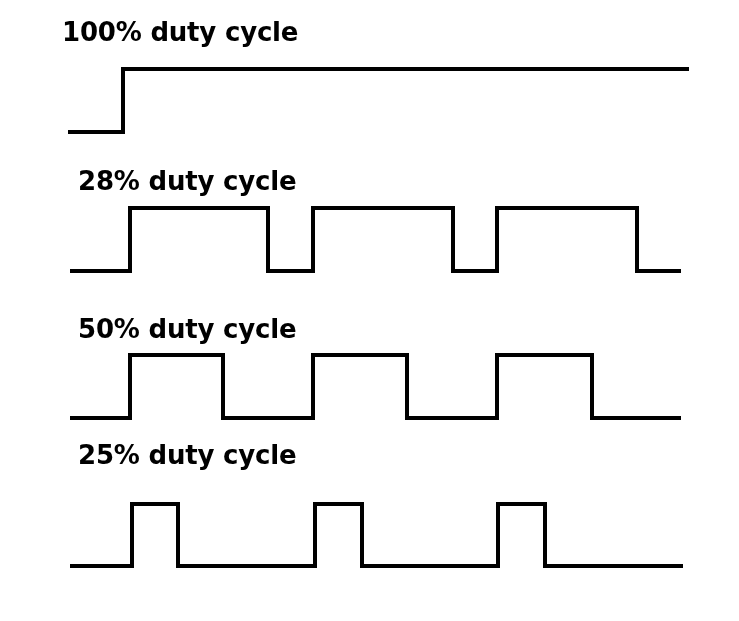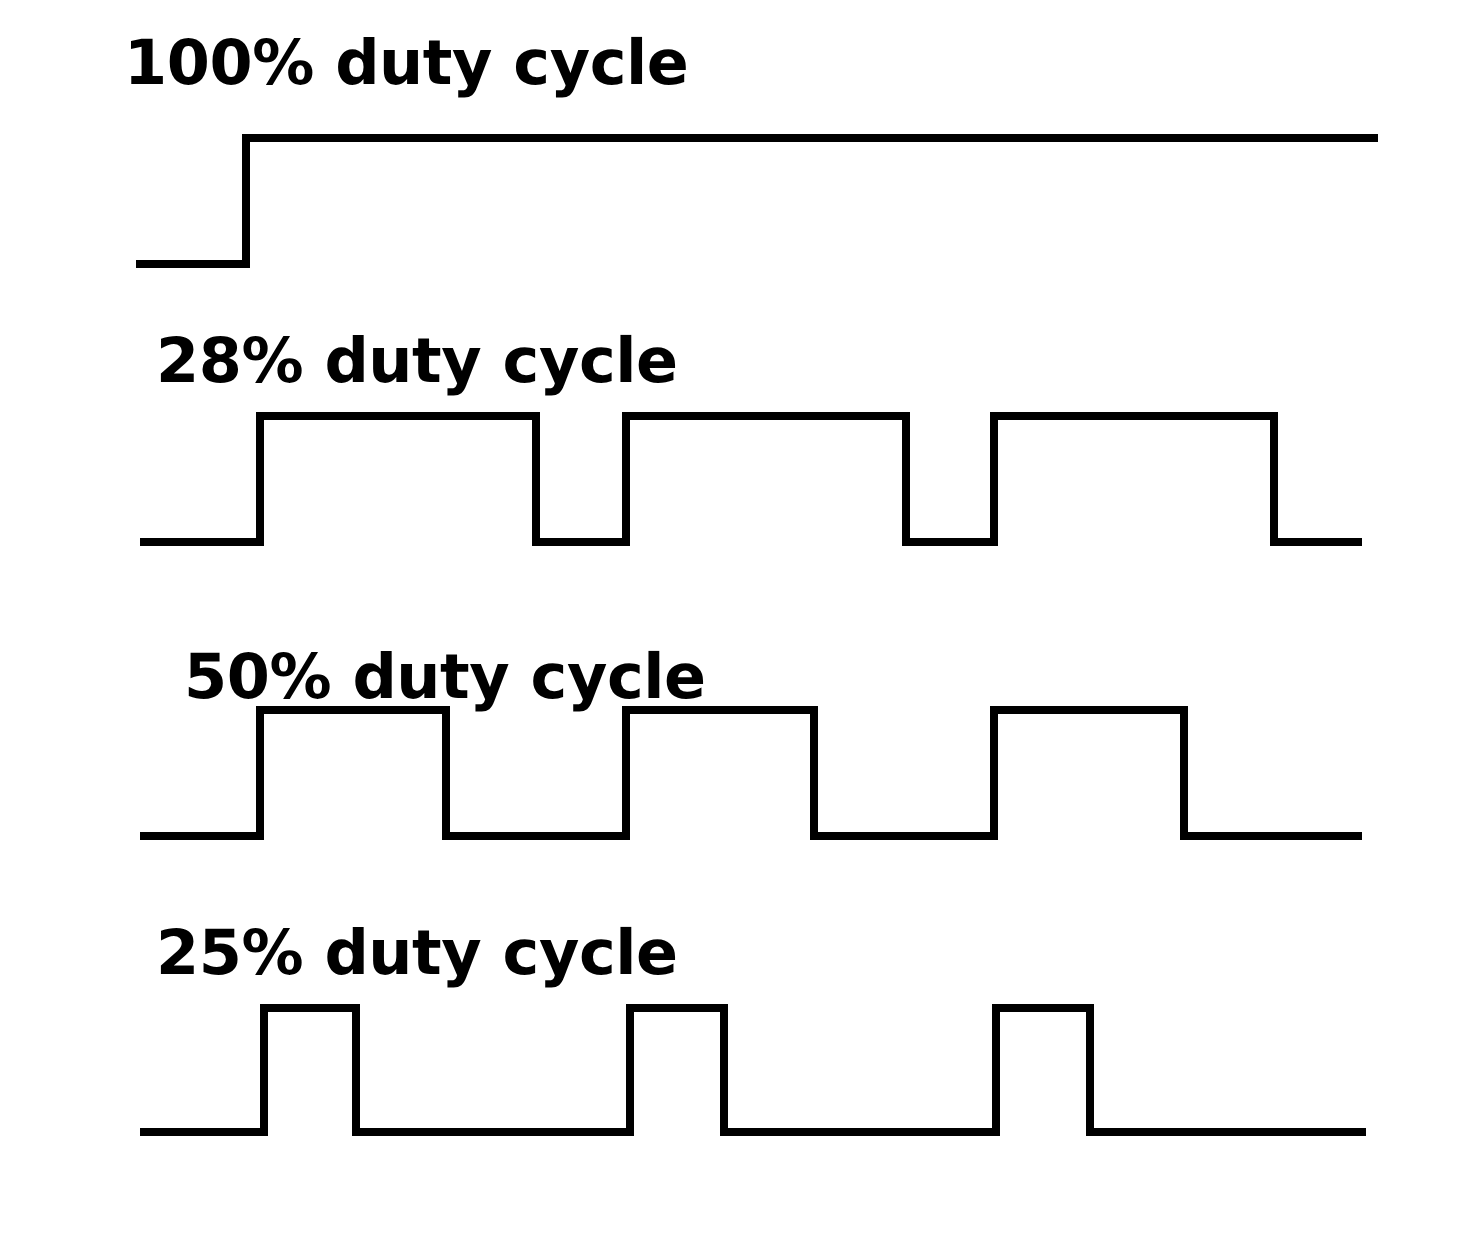--- a/index.html
+++ b/index.html
@@ -18,21 +18,21 @@
   }
   #figure {
     position: relative;
     width: 739px;
     height: 621px;
   }
   .wave-label {
     position: absolute;
     font-family: "DejaVu Sans", "Liberation Sans", sans-serif;
     font-weight: bold;
-    font-size: 31px;
+    font-size: 26px;
     line-height: 30px;
     letter-spacing: -0.2px;
     color: #000000;
     white-space: nowrap;
   }
   .wave-svg {
     position: absolute;
     left: 0;
     top: 0;
     width: 739px;
@@ -49,23 +49,23 @@
 </style>
 </head>
 <body>
 
 <div id="figure">
 
   <div class="wave-label" style="left:62px; top:17px;">100% duty cycle</div>
 
   <div class="wave-label" style="left:78px; top:166px;">28% duty cycle</div>
 
-  <div class="wave-label" style="left:78px; top:324px;margin-left:14px;">50% duty cycle</div>
+  <div class="wave-label" style="left:78px; top:314px;">50% duty cycle</div>
 
-  <div class="wave-label" style="left:78px; top:462px;">25% duty cycle</div>
+  <div class="wave-label" style="left:78px; top:440px;">25% duty cycle</div>
 
   <svg class="wave-svg" viewBox="0 0 739 621">
     <path class="wave-path" d="M 68 132 L 123 132 L 123 69 L 689 69" stroke="#000000" stroke-width="4"></path>
     <path class="wave-path" d="M 70 271 L 130 271 L 130 208 L 268 208 L 268 271 L 313 271 L 313 208 L 453 208 L 453 271 L 497 271 L 497 208 L 637 208 L 637 271 L 681 271" stroke="#000000" stroke-width="4"></path>
     <path class="wave-path" d="M 70 418 L 130 418 L 130 355 L 223 355 L 223 418 L 313 418 L 313 355 L 407 355 L 407 418 L 497 418 L 497 355 L 592 355 L 592 418 L 681 418" stroke="#000000" stroke-width="4"></path>
     <path class="wave-path" d="M 70 566 L 132 566 L 132 504 L 178 504 L 178 566 L 315 566 L 315 504 L 362 504 L 362 566 L 498 566 L 498 504 L 545 504 L 545 566 L 683 566" stroke="#000000" stroke-width="4"></path>
   </svg>
 
 </div>
 

